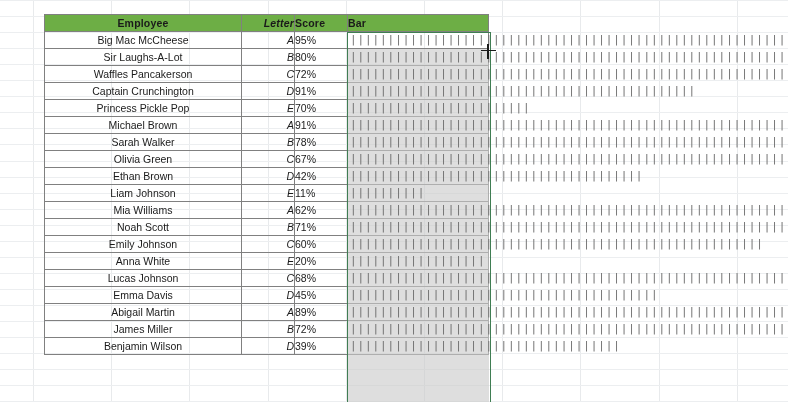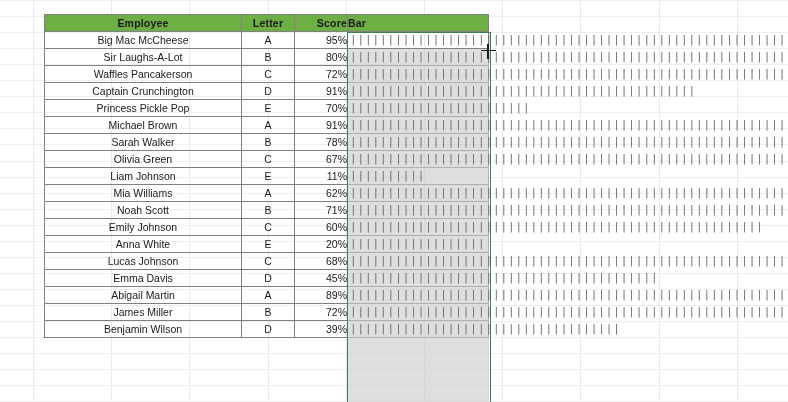--- a/index.html
+++ b/index.html
@@ -20,22 +20,22 @@
     position:absolute;left:44px;top:14px;
     border-collapse:collapse;table-layout:fixed;
   }
   .tbl td,.tbl th{
     border:1px solid #808080;
     height:16px;line-height:16px;padding:0;
     font-size:10.5px;color:#1a1a1a;
     overflow:visible;white-space:nowrap;
   }
   .c-emp{width:196px;text-align:center;}
-  .c-let{width:52px;text-align:center;}
-  .c-sco{width:52px;text-align:right;}
+  .c-let{width:52px;text-align:right;font-style:italic;}
+  .c-sco{width:52px;text-align:left;}
   .c-bar{width:140px;text-align:left;}
 
   thead th{
     background:#6DAE45;color:#ffffff;font-weight:bold;
     font-size:10.5px;text-align:center;letter-spacing:.2px;
     border:1px solid #5d9a3a;
     height:15px;line-height:15px;
   }
 
   
@@ -174,20 +174,28 @@
         </tr>
         <tr>
           <td class="c-emp">Olivia Green</td>
           <td class="c-let">C</td>
           <td class="c-sco">67%</td>
           <td class="c-bar">
             <span class="barwrap">||||||||||||||||||||||||||||||||||||||||||||||||||||||||||||||</span>
           </td>
         </tr>
         <tr>
+          <td class="c-emp">Ethan Brown</td>
+          <td class="c-let">D</td>
+          <td class="c-sco">42%</td>
+          <td class="c-bar">
+            <span class="barwrap">|||||||||||||||||||||||||||||||||||||||</span>
+          </td>
+        </tr>
+        <tr>
           <td class="c-emp">Liam Johnson</td>
           <td class="c-let">E</td>
           <td class="c-sco">11%</td>
           <td class="c-bar">
             <span class="barwrap">||||||||||</span>
           </td>
         </tr>
         <tr>
           <td class="c-emp">Mia Williams</td>
           <td class="c-let">A</td>

